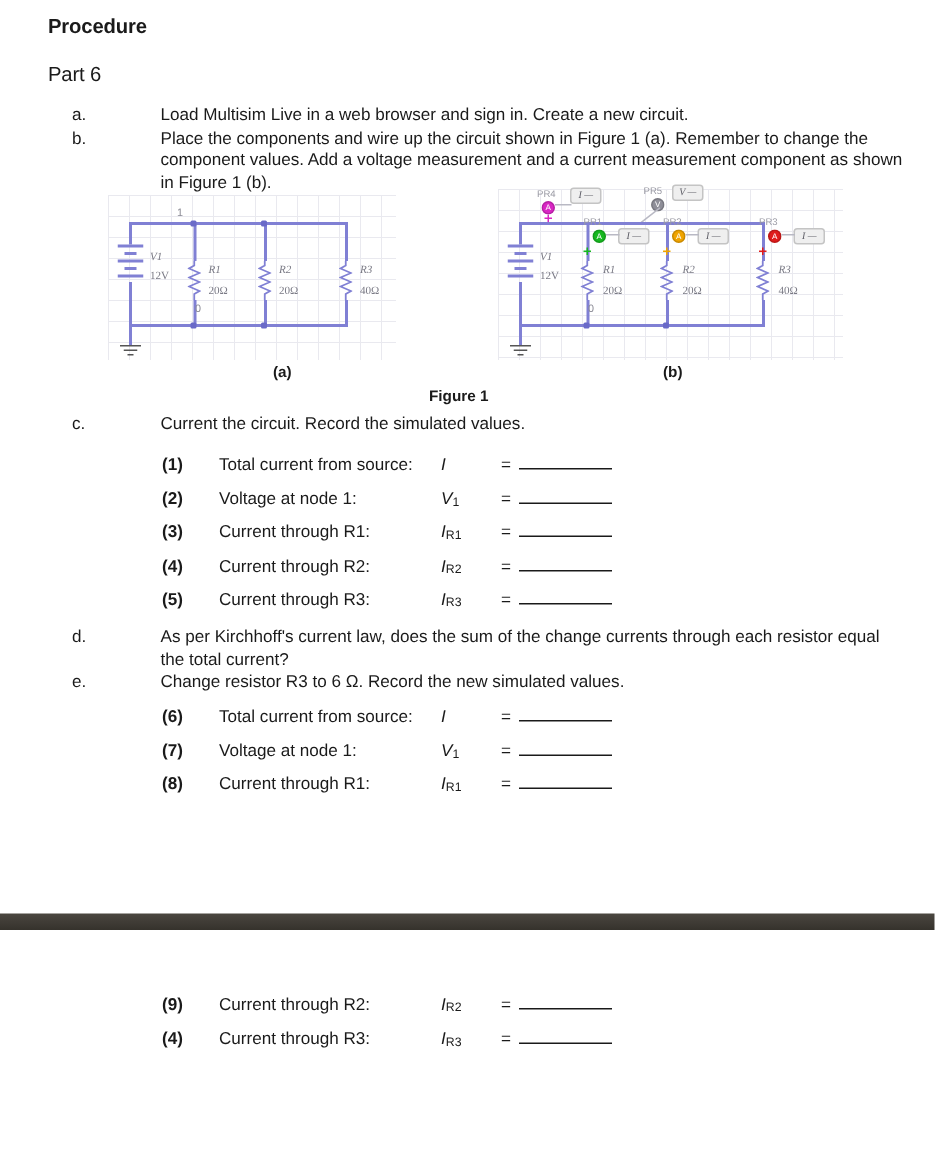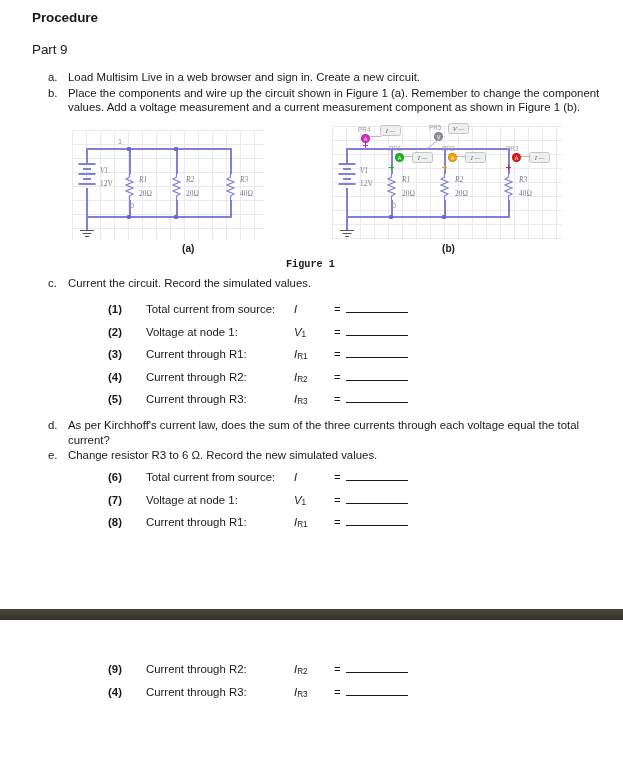--- a/index.html
+++ b/index.html
@@ -35,21 +35,21 @@
   
   .alpha-list {
     position: absolute;
     left: 48px;
     width: 556px;
     font-size: 11.4px;
     line-height: 14.6px;
   }
   .alpha-item { display: flex; margin-bottom: 1px; }
   .alpha-marker { width: 20px; flex: 0 0 20px; }
-  .alpha-text { flex: 1; }
+  .alpha-text { flex: 1; margin-left: 39px; }
 
   .list-ab { top: 70px; }
   .list-c  { top: 276px; }
   .list-de { top: 418px; }
 
   
   .answers { position: absolute; font-size: 11.4px; }
   .ans-row {
     display: flex;
     align-items: baseline;
@@ -231,29 +231,29 @@
 
   
   .cap {
     position: absolute;
     font-size: 10.2px;
     font-weight: bold;
     color: #1a1a1a;
   }
   .cap-a { left: 182px; top: 117px; }
   .cap-b { left: 442px; top: 117px; }
-  .cap-fig { left: 286px; top: 133px; font-family: Liberation Mono, monospace; }
+  .cap-fig { left: 286px; top: 133px; }
 </style>
 </head>
 <body>
 
 <div class="page">
 
   <div class="h-procedure">Procedure</div>
-  <div class="h-part">Part 9</div>
+  <div class="h-part">Part 6</div>
 
   <div class="alpha-list list-ab">
     <div class="alpha-item">
       <span class="alpha-marker">a.</span>
       <span class="alpha-text">Load Multisim Live in a web browser and sign in. Create a new circuit.</span>
     </div>
     <div class="alpha-item">
       <span class="alpha-marker">b.</span>
       <span class="alpha-text">Place the components and wire up the circuit shown in Figure 1 (a). Remember to change the component values. Add a voltage measurement and a current measurement component as shown in Figure 1 (b).</span>
     </div>
@@ -488,21 +488,21 @@
       <span class="ans-label">Current through R3:</span>
       <span class="ans-sym"><span>I</span><sub>R3</sub></span>
       <span class="ans-eq">=</span>
       <span class="ans-blank"></span>
     </div>
   </div>
 
   <div class="alpha-list list-de">
     <div class="alpha-item">
       <span class="alpha-marker">d.</span>
-      <span class="alpha-text">As per Kirchhoff's current law, does the sum of the three currents through each voltage equal the total current?</span>
+      <span class="alpha-text">As per Kirchhoff's current law, does the sum of the change currents through each resistor equal the total current?</span>
     </div>
     <div class="alpha-item">
       <span class="alpha-marker">e.</span>
       <span class="alpha-text">Change resistor R3 to 6 Ω. Record the new simulated values.</span>
     </div>
   </div>
 
   <div class="answers answers-2">
     <div class="ans-row">
       <span class="ans-num">(6)</span>

